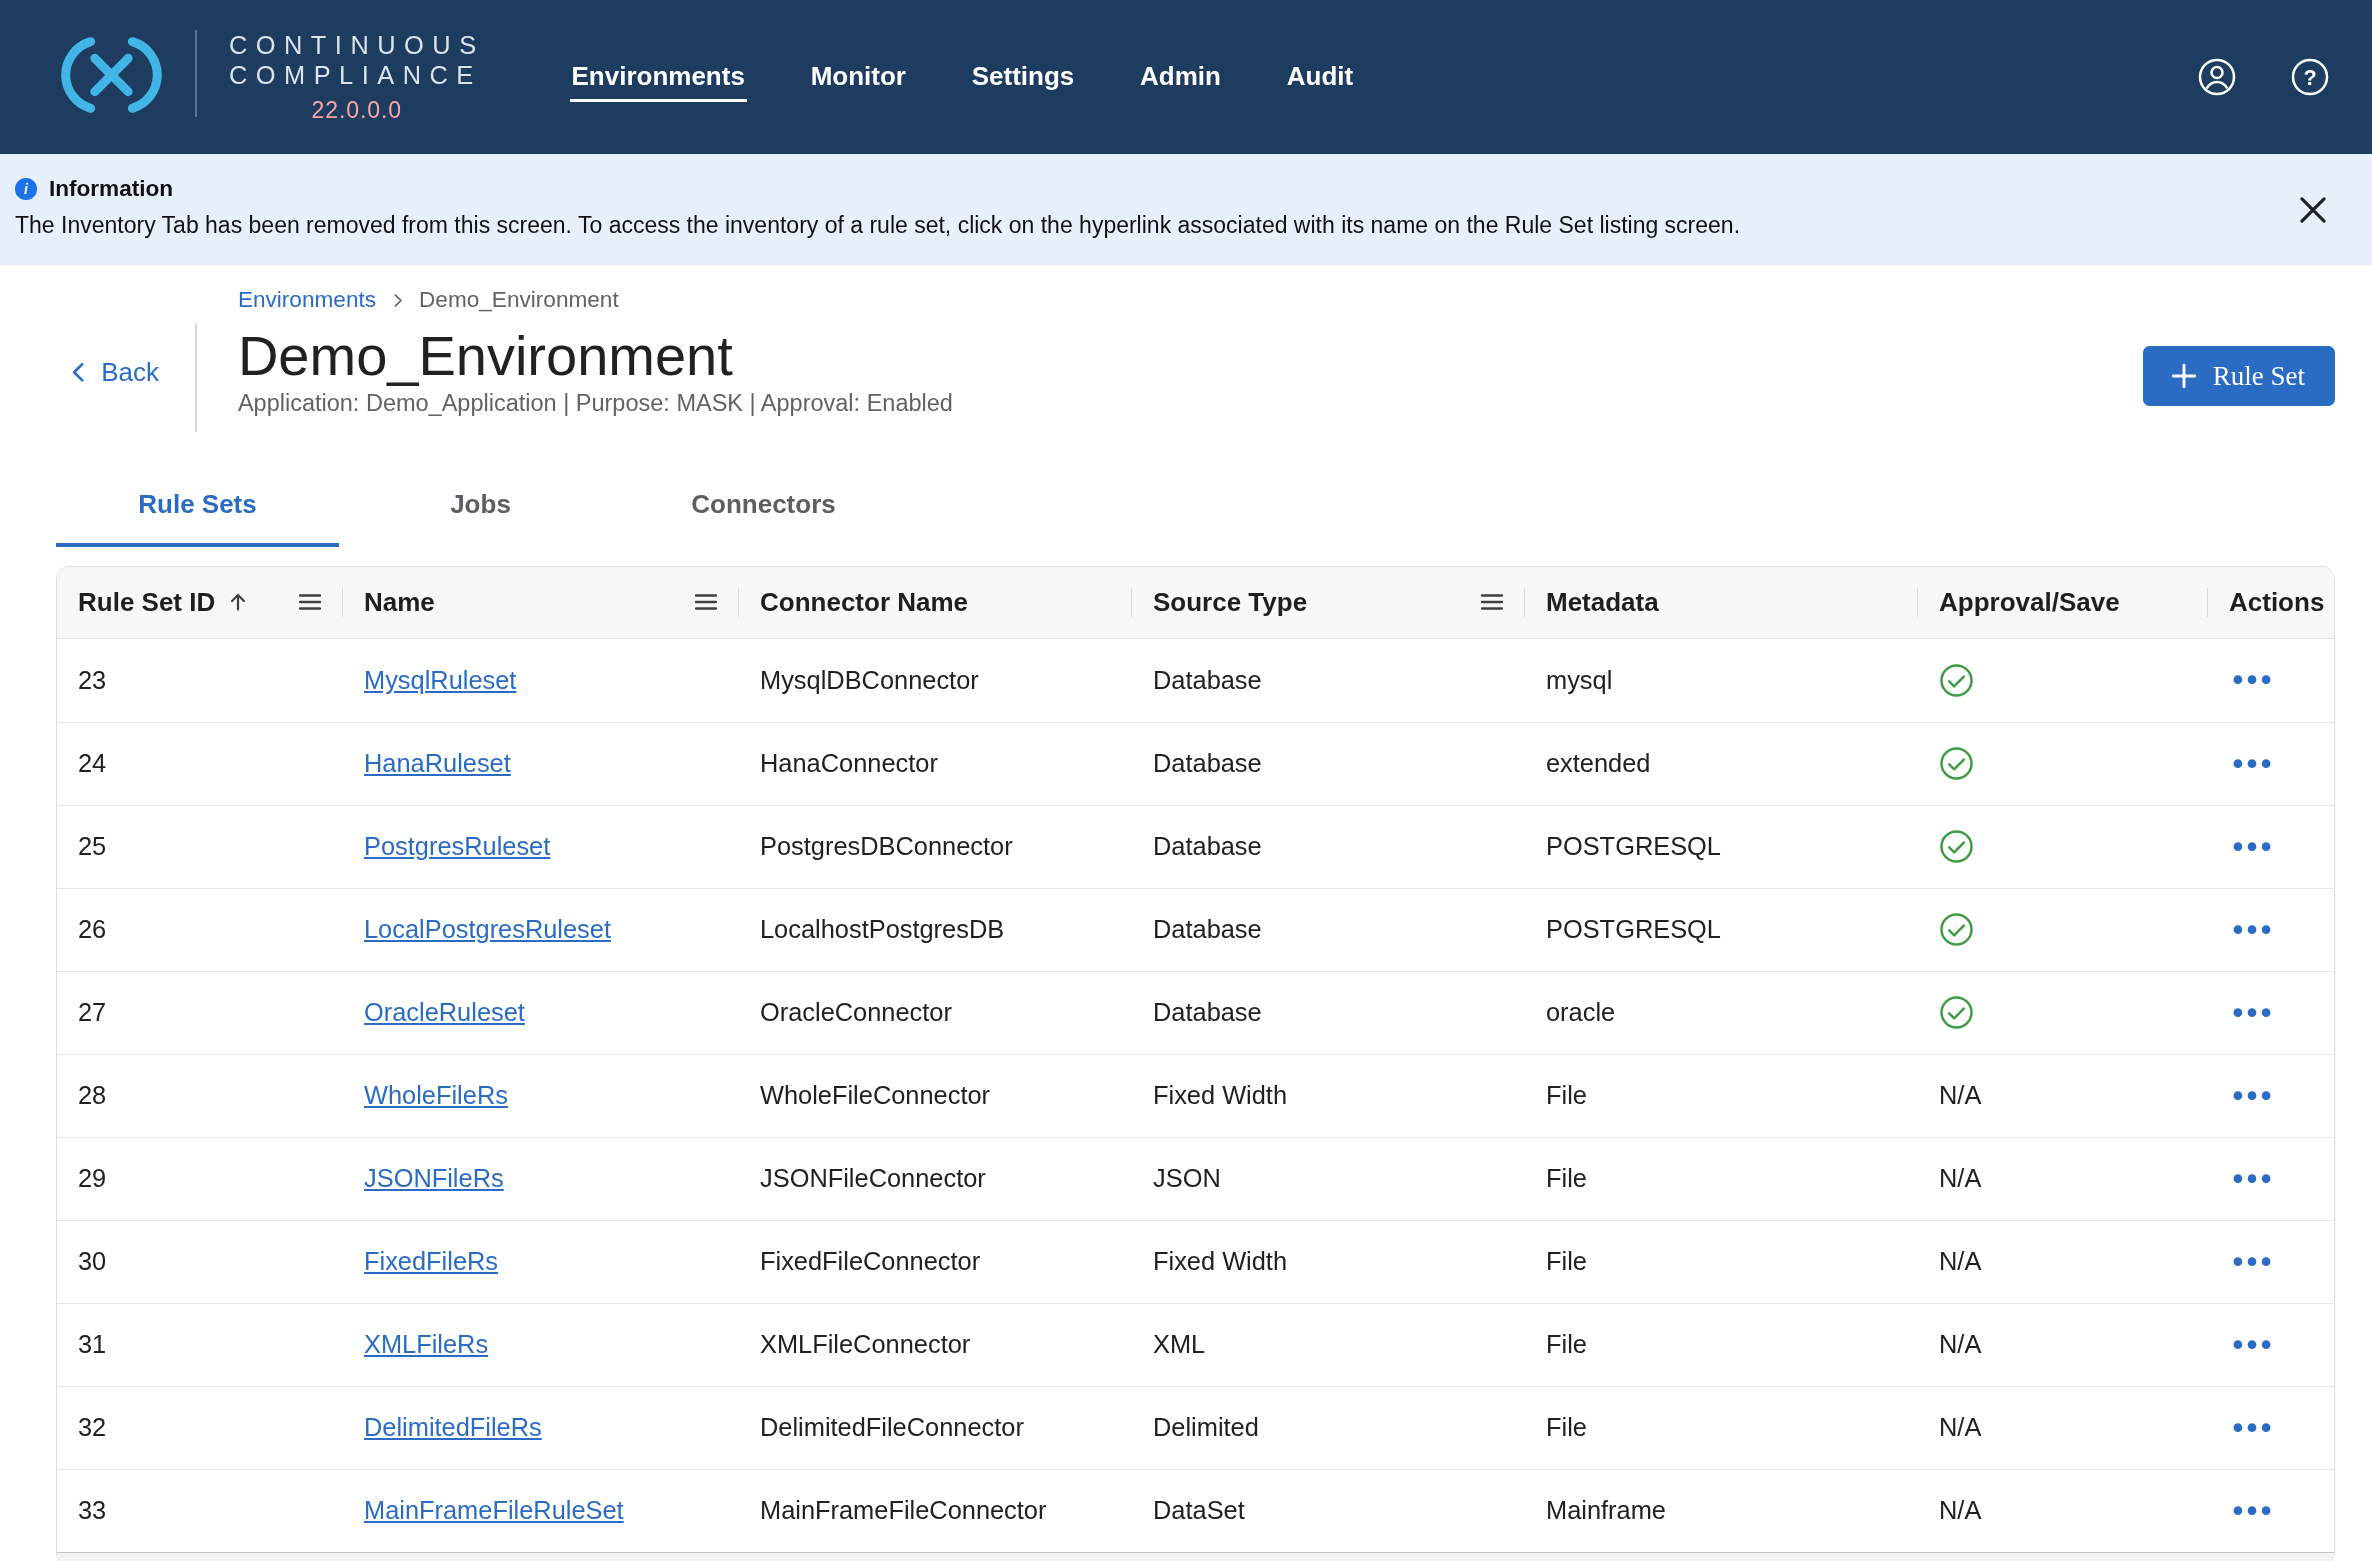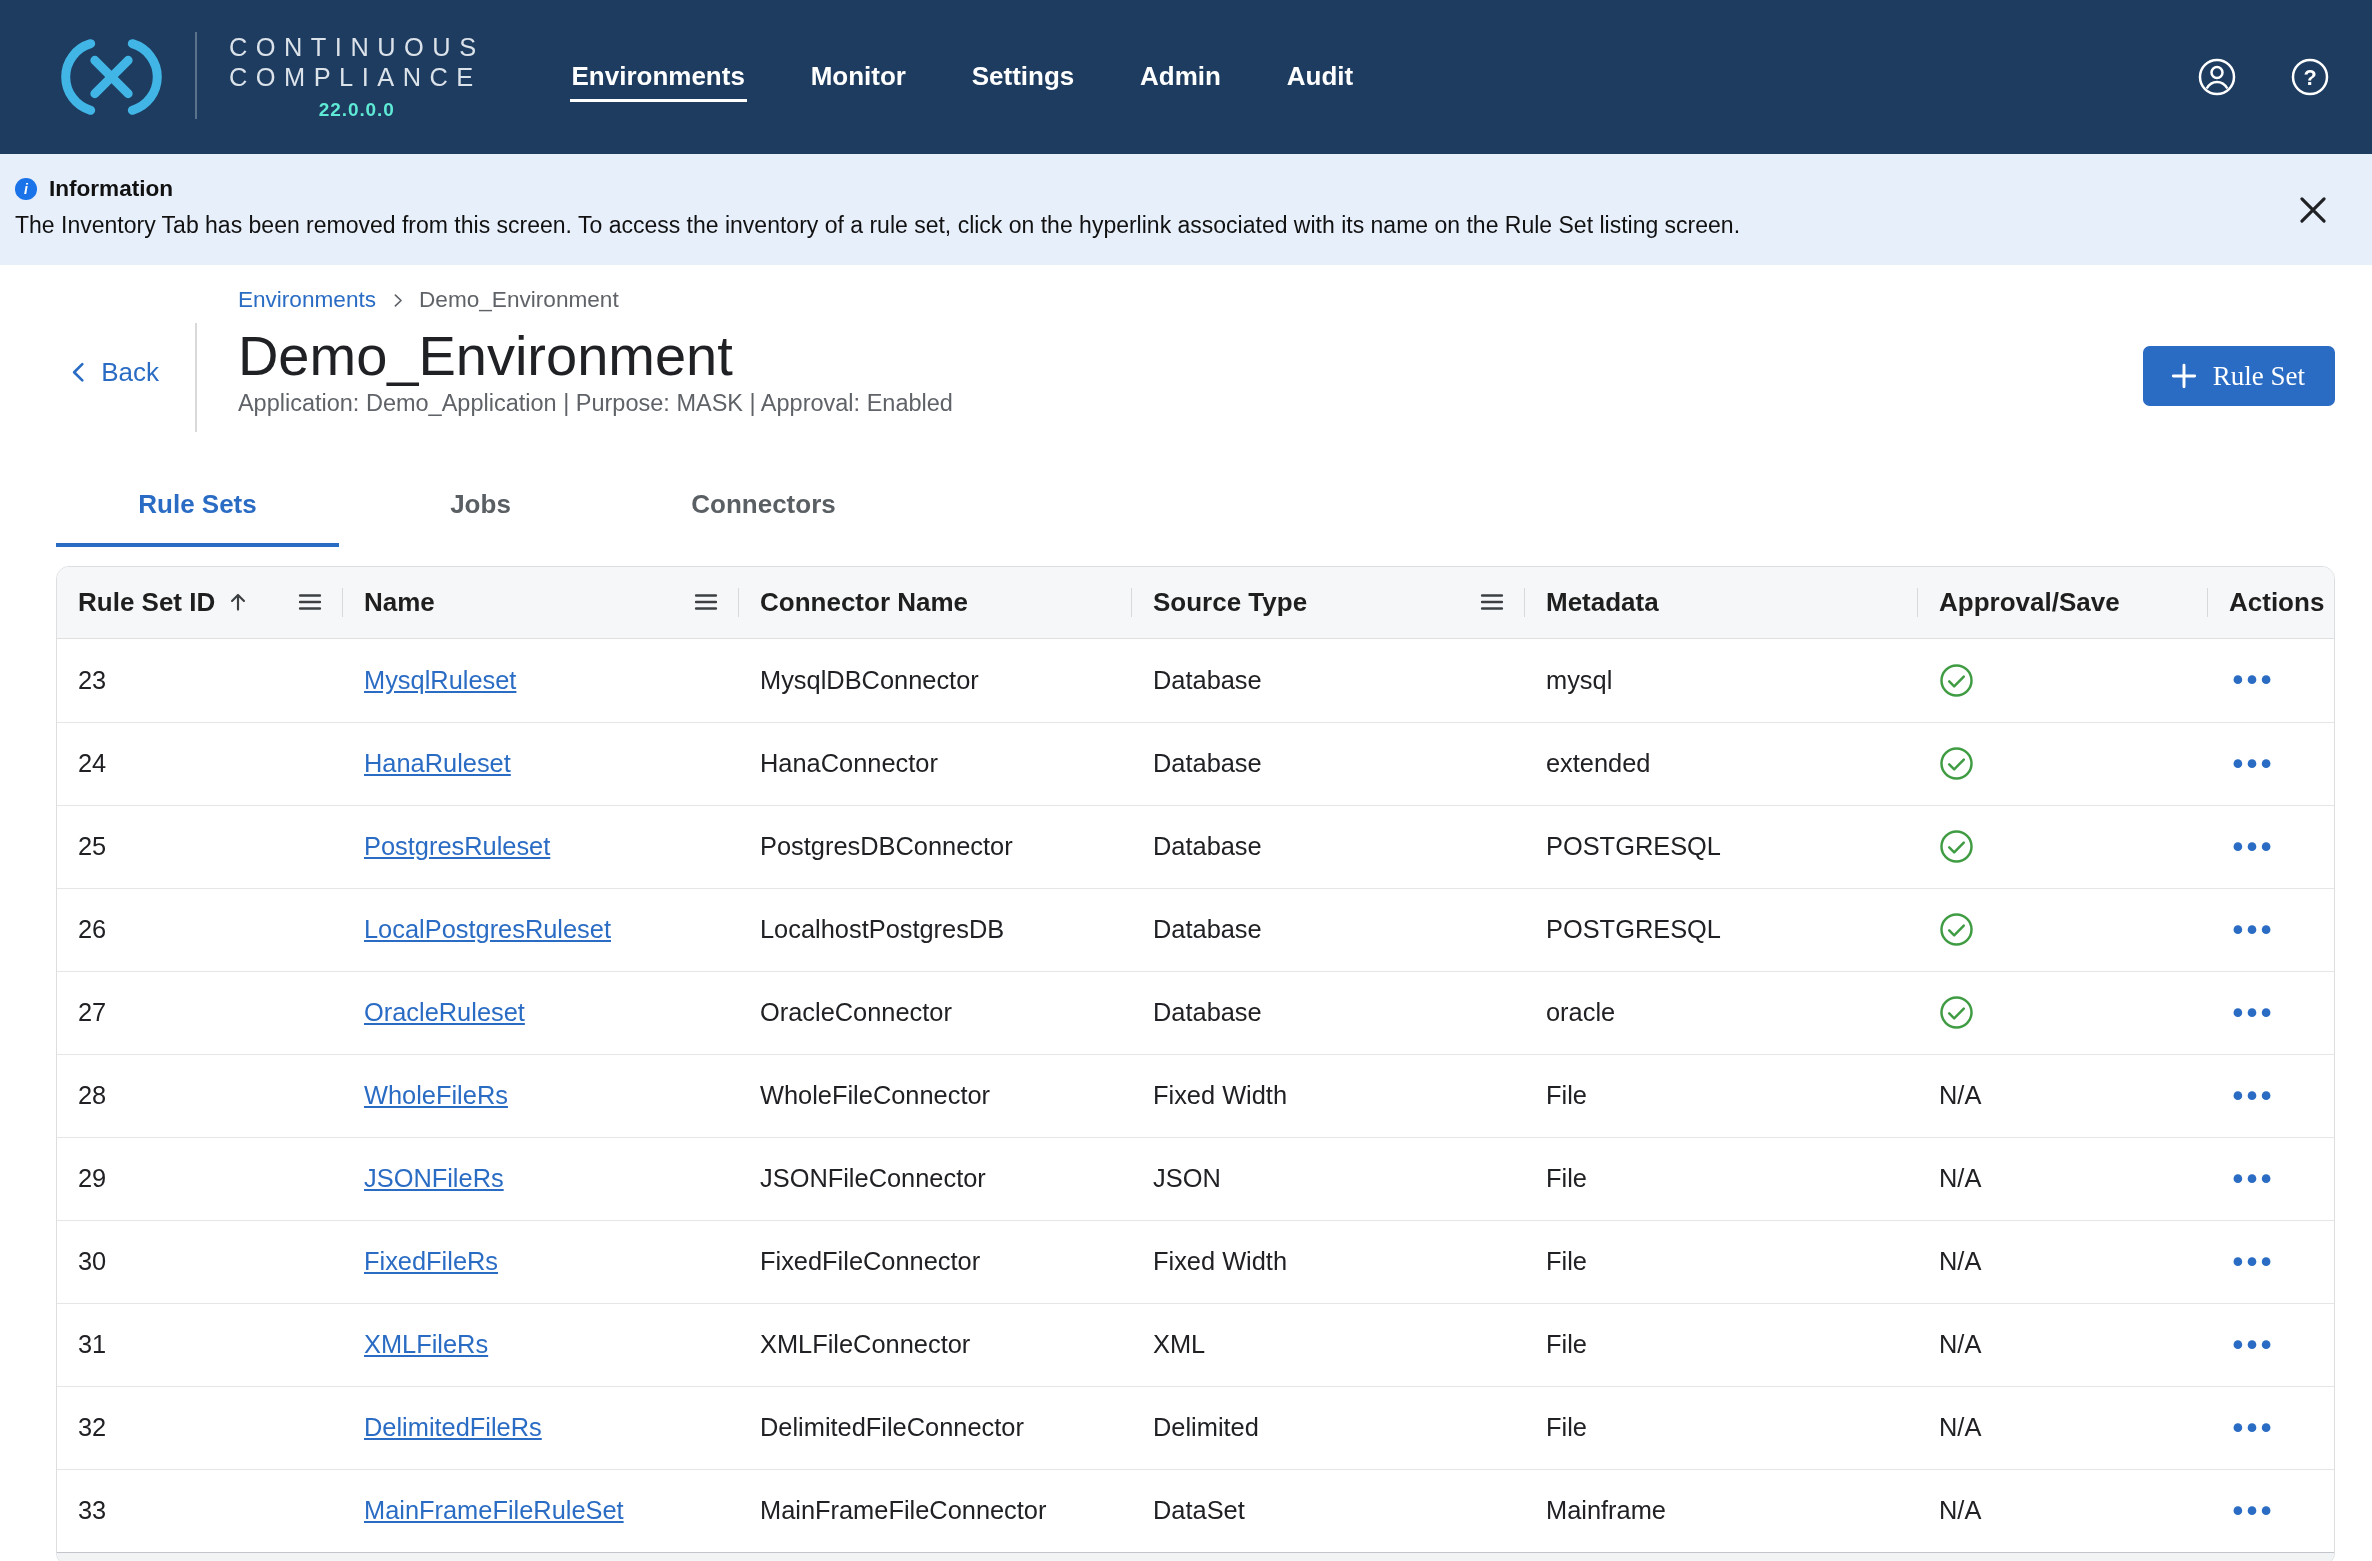--- a/index.html
+++ b/index.html
@@ -9,21 +9,21 @@
     background:#ffffff; color:#202124; overflow:hidden;
   }
 
   
   .navbar { height:154px; background:#1d3c60; display:flex; align-items:center; padding:0 43px 0 56px; }
   .brand { display:flex; align-items:flex-start; }
   .logo-svg { width:111px; height:90px; display:block; }
   .brand-divider { width:1.9px; height:87px; background:rgba(255,255,255,.28); margin:0 32px 0 28px; }
   .brand-text { display:flex; flex-direction:column; }
   .brand-line { font-size:25.4px; letter-spacing:8.5px; color:#dbe2e9; font-weight:500; line-height:30px; white-space:nowrap; }
-  .brand-version { font-size:19px; color:#5eead4; margin-top:6.6px; text-align:center; letter-spacing:0.9px;font-weight:bold; }
+  .brand-version { font-size:23px; color:#fca5a5; margin-top:6.6px; text-align:center; letter-spacing:0.9px; }
   .nav-links { display:flex; gap:62px; margin-left:85px; align-items:center; }
   .nav-link { color:#fff; font-size:26px; font-weight:600; padding:9.4px 1.9px 7.5px; cursor:pointer; border-bottom:3.8px solid transparent; white-space:nowrap; }
   .nav-link.active { border-bottom-color:#fff; }
   .nav-icons { margin-left:auto; display:flex; align-items:center; gap:53px; }
   .nav-icon-btn { background:none; border:none; cursor:pointer; display:flex; }
 
   
   .banner { height:111px; background:#e7effb; position:relative; padding:17px 104px 0 15px; }
   .banner-title-row { display:flex; align-items:center; gap:12.2px; height:36px; }
   .info-icon { width:21.7px; height:21.7px; border-radius:50%; background:#1a73e8; color:#fff; font-size:14px; font-weight:700; font-style:italic; display:flex; align-items:center; justify-content:center; flex:0 0 auto; }

